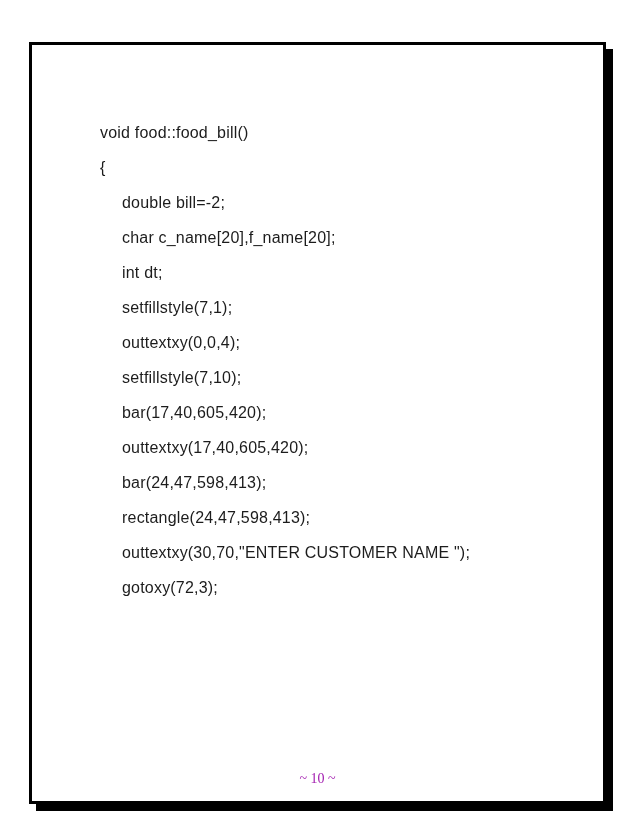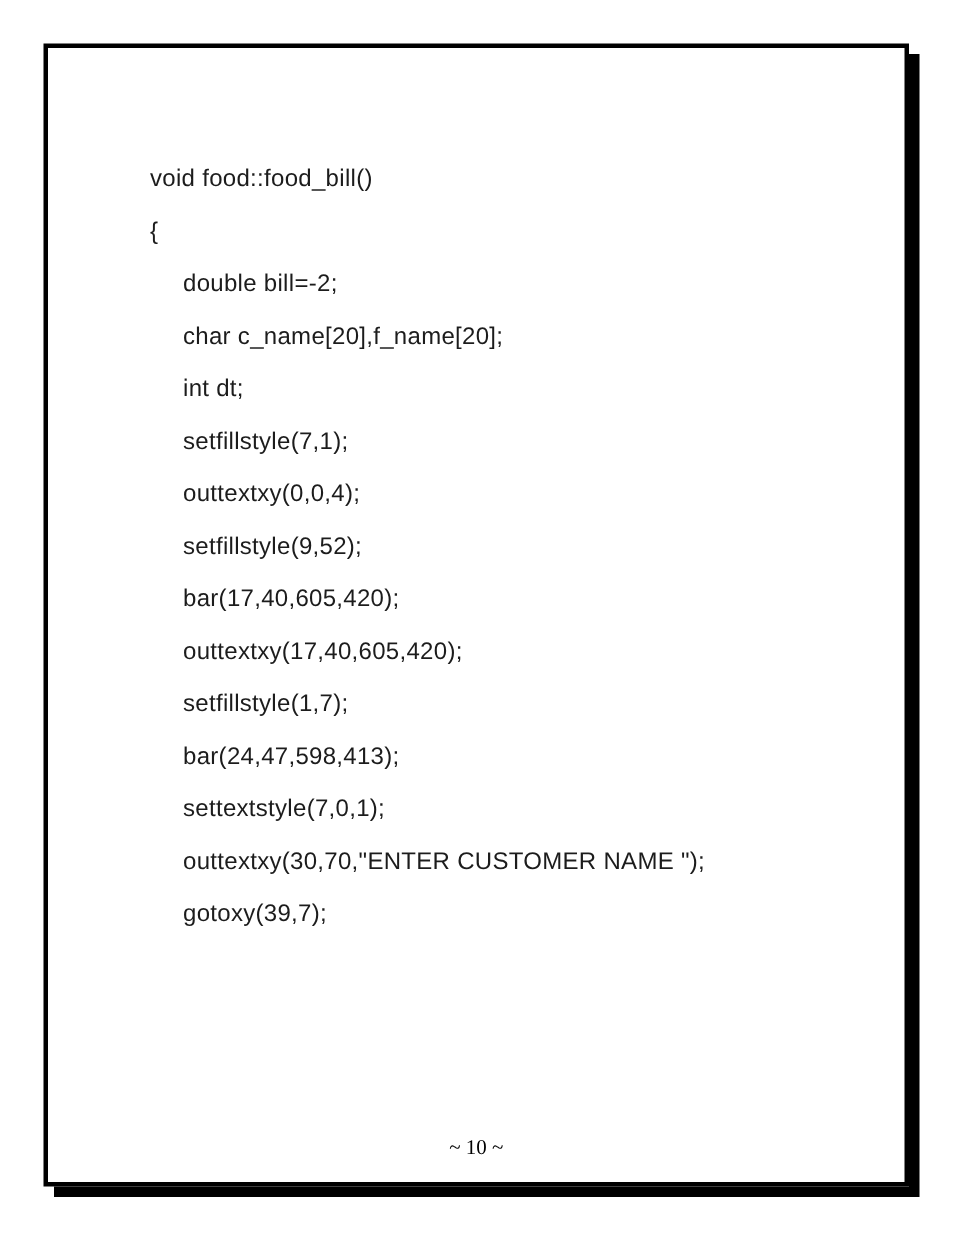--- a/index.html
+++ b/index.html
@@ -10,21 +10,21 @@
   .canvas {
     position: relative;
     width: 638px;
     height: 826px;
     background: #ffffff;
     overflow: hidden;
   }
   .page {
     position: absolute;
     left: 29px;
-    top: 29px;
+    top: 42px;
     width: 571px;   
     height: 756px;  
     background: #ffffff;
     border: 3px solid #000000;
     box-shadow: 7px 7px 0 0 #000000;
   }
   .code {
     position: absolute;
     top: 70px;
     left: 68px;
@@ -42,40 +42,39 @@
     padding-left: 22px;
   }
   .footer {
     position: absolute;
     bottom: 14px;
     left: 0;
     right: 0;
     text-align: center;
     font-family: "Liberation Serif", serif;
     font-size: 14px;
-    color: #000000;
+    color: #a21caf;
   }
 </style>
 </head>
 <body>
 
 <div class="canvas">
   <div class="page">
     <div class="code">
         <div class="code-line indent-0">void food::food_bill()</div>
         <div class="code-line indent-0">{</div>
         <div class="code-line indent-1">double bill=-2;</div>
         <div class="code-line indent-1">char c_name[20],f_name[20];</div>
         <div class="code-line indent-1">int dt;</div>
         <div class="code-line indent-1">setfillstyle(7,1);</div>
         <div class="code-line indent-1">outtextxy(0,0,4);</div>
-        <div class="code-line indent-1">setfillstyle(9,52);</div>
+        <div class="code-line indent-1">setfillstyle(7,10);</div>
         <div class="code-line indent-1">bar(17,40,605,420);</div>
         <div class="code-line indent-1">outtextxy(17,40,605,420);</div>
-        <div class="code-line indent-1">setfillstyle(1,7);</div>
         <div class="code-line indent-1">bar(24,47,598,413);</div>
-        <div class="code-line indent-1">settextstyle(7,0,1);</div>
+        <div class="code-line indent-1">rectangle(24,47,598,413);</div>
         <div class="code-line indent-1">outtextxy(30,70,"ENTER CUSTOMER NAME ");</div>
-        <div class="code-line indent-1">gotoxy(39,7);</div>
+        <div class="code-line indent-1">gotoxy(72,3);</div>
       </div>
     <div class="footer">~ 10 ~</div>
   </div>
 </div>
 
 </body></html>

